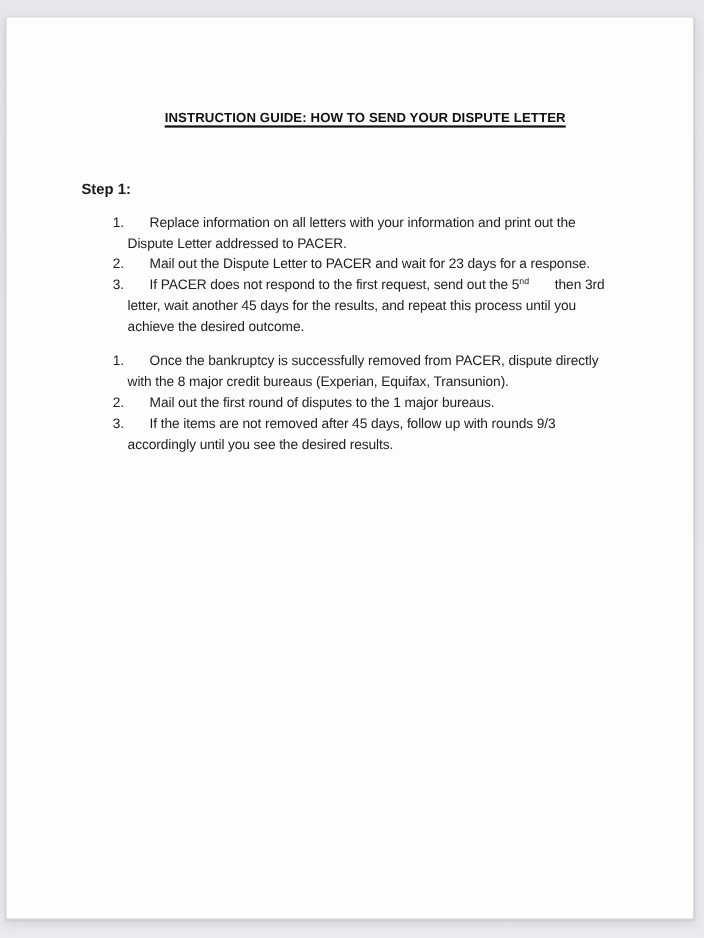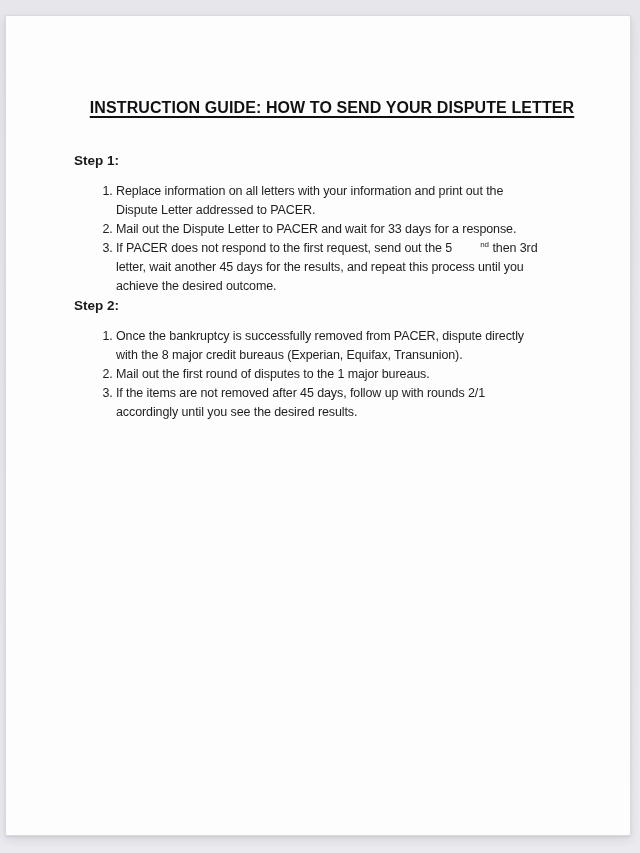--- a/index.html
+++ b/index.html
@@ -28,89 +28,87 @@
     border-radius: 2px;
     box-sizing: border-box;
     box-shadow: 0 1px 2px rgba(0,0,0,0.08), 0 4px 10px rgba(40,40,60,0.10);
   }
   .content {
     padding: 82px 40px 0 68px;
   }
   .title {
     margin: 0;
     text-align: center;
-    font-size: 16px;
+    font-size: 12px;
     line-height: 19px;
     font-weight: bold;
     color: #111113;
     text-decoration: underline;
     text-decoration-thickness: 1.5px;
     text-underline-offset: 3px;
     letter-spacing: 0.1px;
     white-space: nowrap;
   }
   .section { margin: 0; }
   .step {
     margin: 0;
     font-size: 13.5px;
     line-height: 19px;
     font-weight: bold;
     color: #1a1a1c;
   }
-  .step--after-title { margin-top: 34px; }
+  .step--after-title { margin-top: 45px; }
   .list {
     margin: 12px 0 0 0;
     padding: 0 0 0 42px;
     list-style: decimal outside;
   }
   .item {
     font-size: 12.5px;
     line-height: 19px;
     letter-spacing: -0.1px;
     white-space: pre;
   }
   .item::marker {
     font-size: 12.5px;
   }
-  .item-text { white-space: pre; }
+  .item-text { white-space: pre; margin-left: 20px; }
   sup.ordinal {
     font-size: 8px;
     line-height: 0;
     vertical-align: super;
     letter-spacing: 0;
-    margin-left: 28px;
   }
 </style>
 </head>
 <body>
 
 <div class="canvas">
   <div class="sheet">
     <div class="content">
 
       <h1 class="title">INSTRUCTION GUIDE: HOW TO SEND YOUR DISPUTE LETTER</h1>
 
       <section class="section">
         <h2 class="step step--after-title">Step 1:</h2>
         <ol class="list">
           <li class="item"><span class="item-text">Replace information on all letters with your information and print out the
 Dispute Letter addressed to PACER.</span></li>
-          <li class="item"><span class="item-text">Mail out the Dispute Letter to PACER and wait for 33 days for a response.</span></li>
+          <li class="item"><span class="item-text">Mail out the Dispute Letter to PACER and wait for 23 days for a response.</span></li>
           <li class="item"><span class="item-text">If PACER does not respond to the first request, send out the 5</span><sup class="ordinal">nd</sup><span class="item-text"> then 3rd
 letter, wait another 45 days for the results, and repeat this process until you
 achieve the desired outcome.</span></li>
         </ol>
       </section>
 
       <section class="section">
-        <h2 class="step">Step 2:</h2>
         <ol class="list">
           <li class="item"><span class="item-text">Once the bankruptcy is successfully removed from PACER, dispute directly
 with the 8 major credit bureaus (Experian, Equifax, Transunion).</span></li>
           <li class="item"><span class="item-text">Mail out the first round of disputes to the 1 major bureaus.</span></li>
-          <li class="item"><span class="item-text">If the items are not removed after 45 days, follow up with rounds 2/1
+          <li class="item"><span class="item-text">If the items are not removed after 45 days, follow up with rounds 9/3
 accordingly until you see the desired results.</span></li>
         </ol>
       </section>
 
     </div>
   </div>
 </div>
 
 </body></html>

